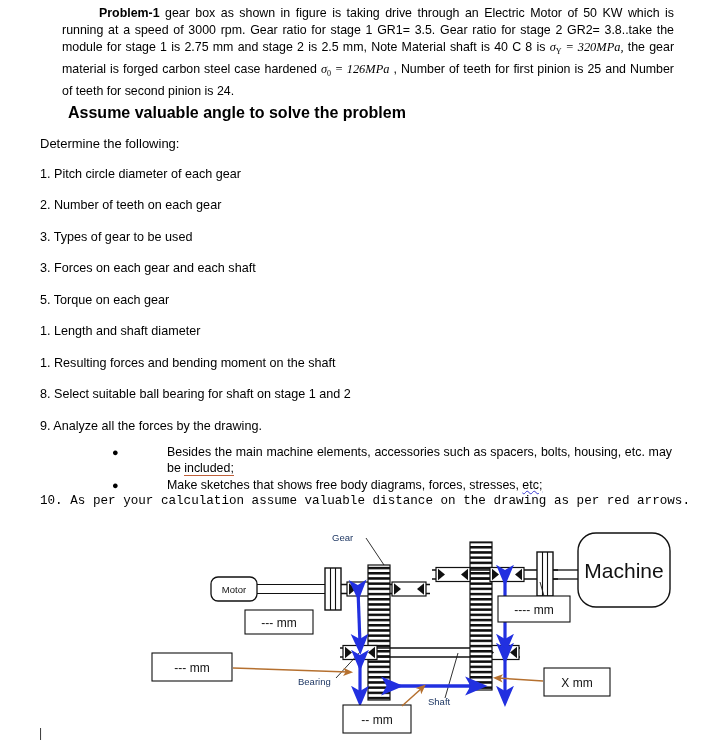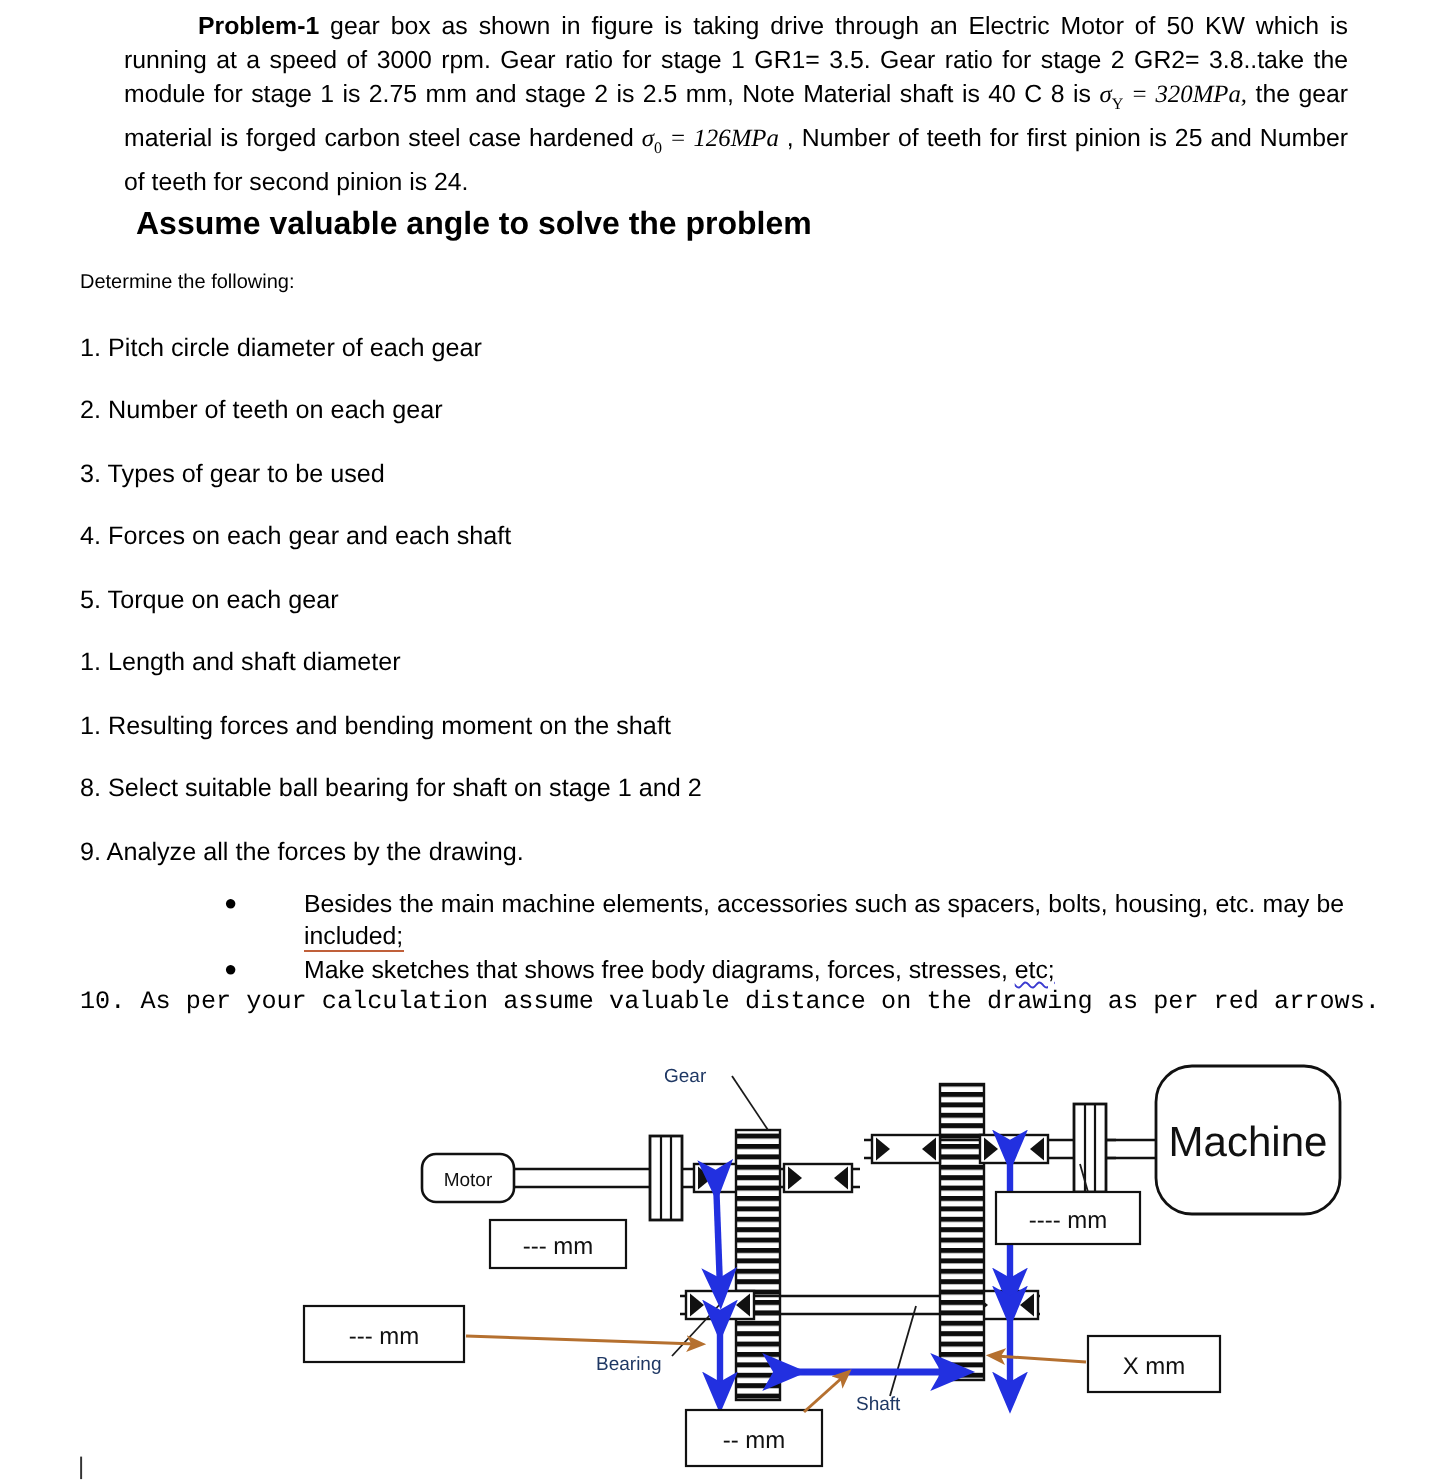--- a/index.html
+++ b/index.html
@@ -51,21 +51,21 @@
     top: 104px;
     font-size: 16px;
     font-weight: bold;
   }
 
   
   #determine-heading {
     position: absolute;
     left: 40px;
     top: 136px;
-    font-size: 10px;
+    font-size: 13px;
   }
   .q-item {
     position: absolute;
     left: 40px;
     font-size: 12.6px;
     white-space: nowrap;
   }
 
   
   .bullet-row {
@@ -74,21 +74,21 @@
     line-height: 15.5px;
   }
   .bullet-row .dot {
     position: absolute;
     left: 0;
     top: 0;
     font-size: 11px;
   }
   .bullet-row .btext {
     display: block;
-    margin-left: 40px;
+    margin-left: 55px;
   }
   #bullet-1 {
     left: 112px;
     top: 445px;
     width: 560px;
     text-align: justify;
   }
   #bullet-2 {
     left: 112px;
     top: 478px;
@@ -144,21 +144,21 @@
   <span class="lead">Problem-1</span><span> gear box as shown in figure is taking drive through an Electric Motor of 50 KW which is running at a speed of 3000 rpm. Gear ratio for stage 1 GR1= 3.5. Gear ratio for stage 2 GR2= 3.8..take the module for stage 1 is 2.75 mm and stage 2 is 2.5 mm, Note Material shaft is 40 C 8 is </span><span class="mathvar"><span>σ</span><sub>Y</sub></span><span class="mathunit"> = 320MPa,</span><span> the gear material is forged carbon steel case hardened </span><span class="mathvar"><span>σ</span><sub>0</sub></span><span class="mathunit"> = 126MPa</span><span> , Number of teeth for first pinion is 25 and Number of teeth for second pinion is 24.</span>
 </div>
 
 <div id="assume-line">Assume valuable angle to solve the problem</div>
 
 <div id="determine-heading">Determine the following:</div>
 
 <div class="q-item" style="top:167px">1. Pitch circle diameter of each gear</div>
 <div class="q-item" style="top:198px">2. Number of teeth on each gear</div>
 <div class="q-item" style="top:230px">3. Types of gear to be used</div>
-<div class="q-item" style="top:261px">4. Forces on each gear and each shaft</div>
+<div class="q-item" style="top:261px">3. Forces on each gear and each shaft</div>
 <div class="q-item" style="top:293px">5. Torque on each gear</div>
 <div class="q-item" style="top:324px">1. Length and shaft diameter</div>
 <div class="q-item" style="top:356px">1. Resulting forces and bending moment on the shaft</div>
 <div class="q-item" style="top:387px">8. Select suitable ball bearing for shaft on stage 1 and 2</div>
 <div class="q-item" style="top:419px">9. Analyze all the forces by the drawing.</div>
 
 <div class="bullet-row" id="bullet-1">
   <span class="dot">●</span>
   <span class="btext"><span>Besides the main machine elements, accessories such as spacers, bolts, housing, etc. may be </span><span class="spell-red">included;</span></span>
 </div>

